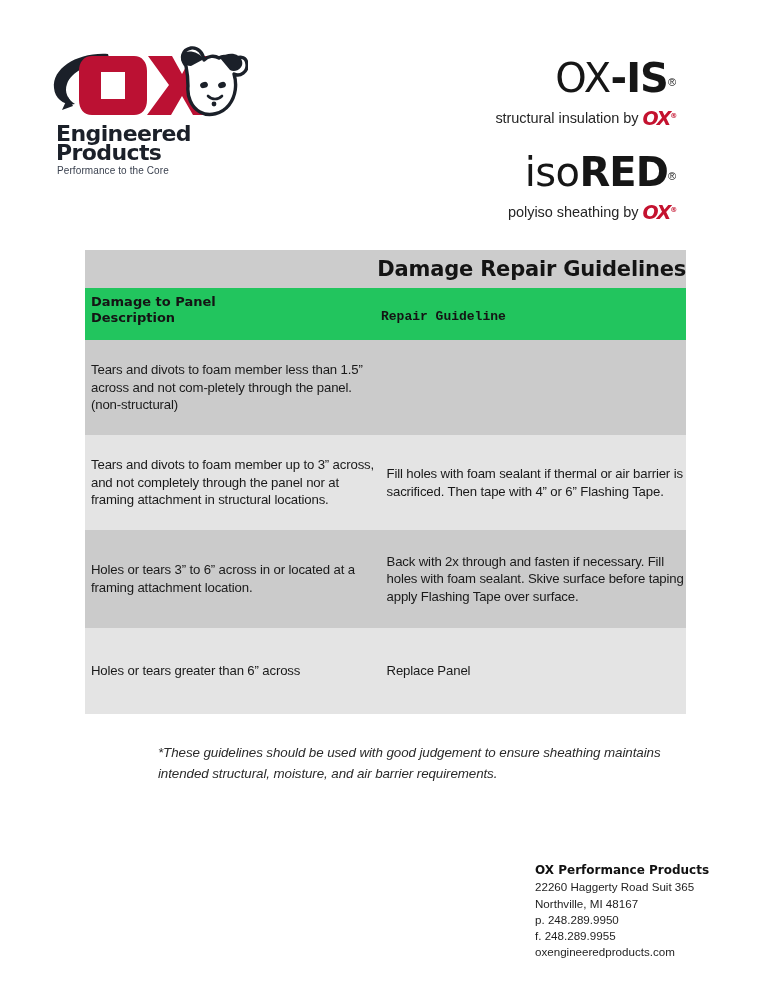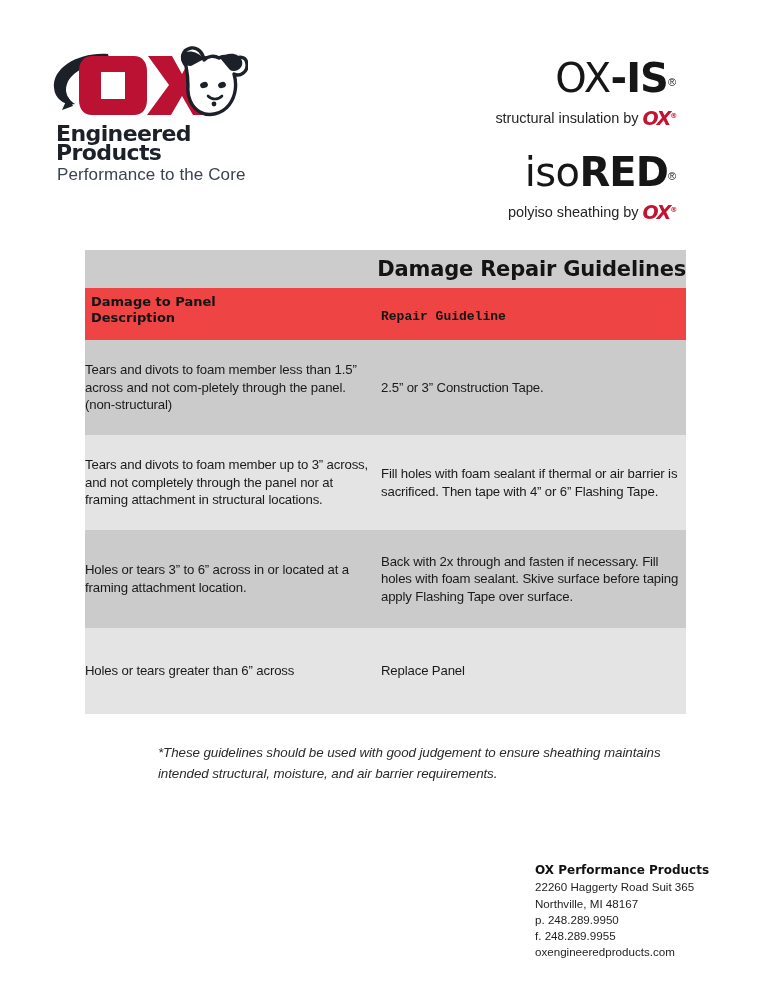--- a/index.html
+++ b/index.html
@@ -49,21 +49,21 @@
     line-height: 19px;
     letter-spacing: -0.6px;
     color: #1b2029;
   }
   .ox-wordmark .l2 { display: block; }
   .ox-tagline {
     position: absolute;
     left: 9px;
     top: 121px;
     font-family: "Liberation Sans", sans-serif;
-    font-size: 17px;
+    font-size: 10px;
     color: #3b4250;
     letter-spacing: 0.1px;
   }
 
   
   .lockup {
     position: absolute;
     text-align: right;
   }
   .lockup-oxis { left: 420px; top: 58px; width: 256px; }
@@ -123,21 +123,21 @@
     height: 38px;
     line-height: 38px;
     text-align: right;
     font-family: "DejaVu Sans", sans-serif;
     font-weight: bold;
     font-size: 21px;
     color: #141414;
     letter-spacing: -0.2px;
   }
   .tbl-head {
-    background: #ef4444;
+    background: #22c55e;
     height: 52px;
     position: relative;
   }
   .tbl-head .col1 {
     position: absolute;
     left: 6px;
     top: 6px;
     font-family: "DejaVu Sans", sans-serif;
     font-weight: bold;
     font-size: 13px;
@@ -163,21 +163,21 @@
   .trow.dark  { background: #cbcbcb; }
   .trow.light { background: #e4e4e4; }
 
   .tcell {
     font-family: "Liberation Sans", sans-serif;
     font-size: 13.2px;
     line-height: 17.6px;
     color: #1a1a1a;
     letter-spacing: -0.15px;
   }
-  .tcell.c1 { width: 290px; }
+  .tcell.c1 { width: 290px; padding-left: 6px; }
   .tcell.c2 { width: 300px; padding-left: 6px; }
 
   .r1 { height: 95px; }
   .r2 { height: 95px; }
   .r3 { height: 98px; }
   .r4 { height: 86px; }
 
   .r1 .c1, .r2 .c1, .r3 .c1 { align-self: center; }
 
   
@@ -273,21 +273,20 @@
   <div class="tbl-head">
     <div class="col1">
       <span>Damage to Panel</span>
       <span>Description</span>
     </div>
     <div class="col2">Repair Guideline</div>
   </div>
 
   <div class="trow dark r1">
     <div class="tcell c1">Tears and divots to foam member less than 1.5” across and not com-pletely through the panel. (non-structural)</div>
-    <div class="tcell c2">2.5” or 3” Construction Tape.</div>
   </div>
 
   <div class="trow light r2">
     <div class="tcell c1">Tears and divots to foam member up to 3” across, and not completely through the panel nor at framing attachment in structural locations.</div>
     <div class="tcell c2">Fill holes with foam sealant if thermal or air barrier is sacrificed. Then tape with 4” or 6” Flashing Tape.</div>
   </div>
 
   <div class="trow dark r3">
     <div class="tcell c1">Holes or tears 3” to 6” across in or located at a framing attachment location.</div>
     <div class="tcell c2">Back with 2x through and fasten if necessary. Fill holes with foam sealant. Skive surface before taping apply Flashing Tape over surface.</div>

